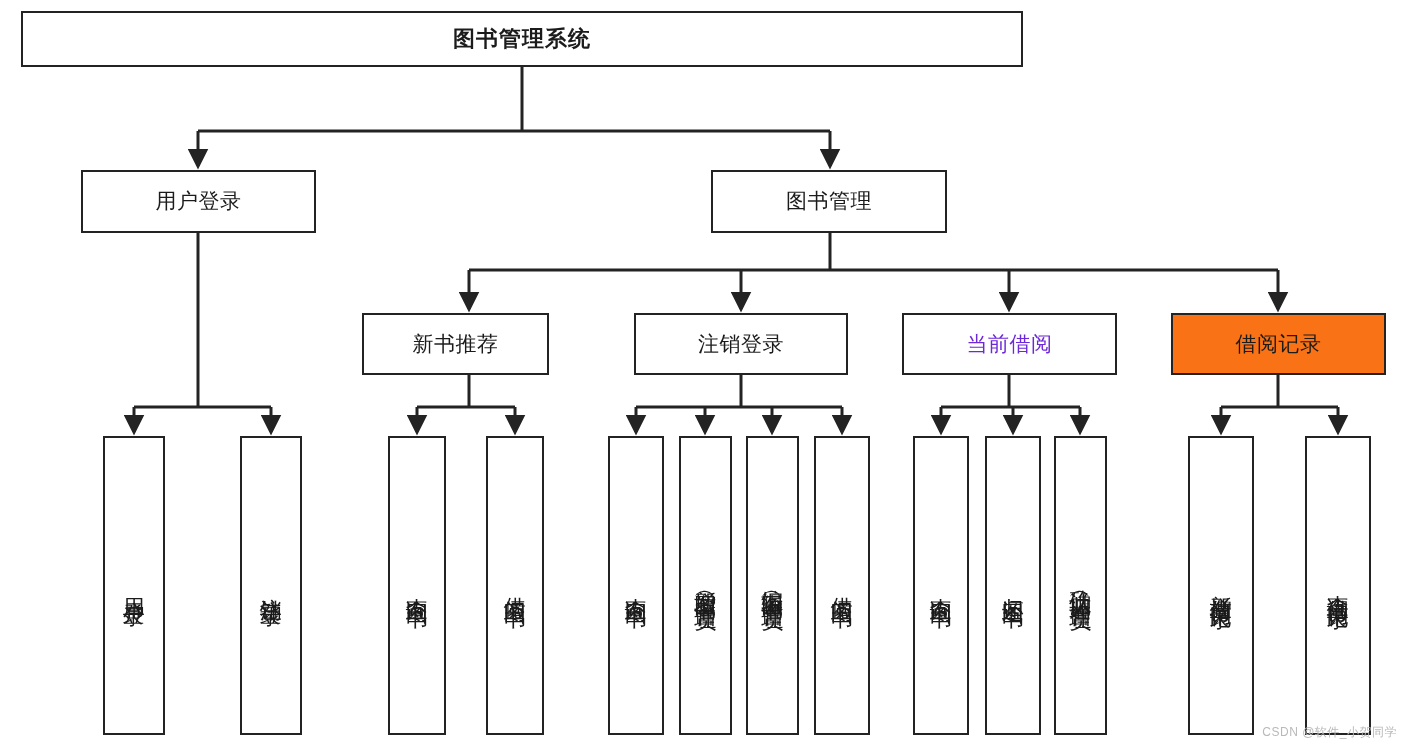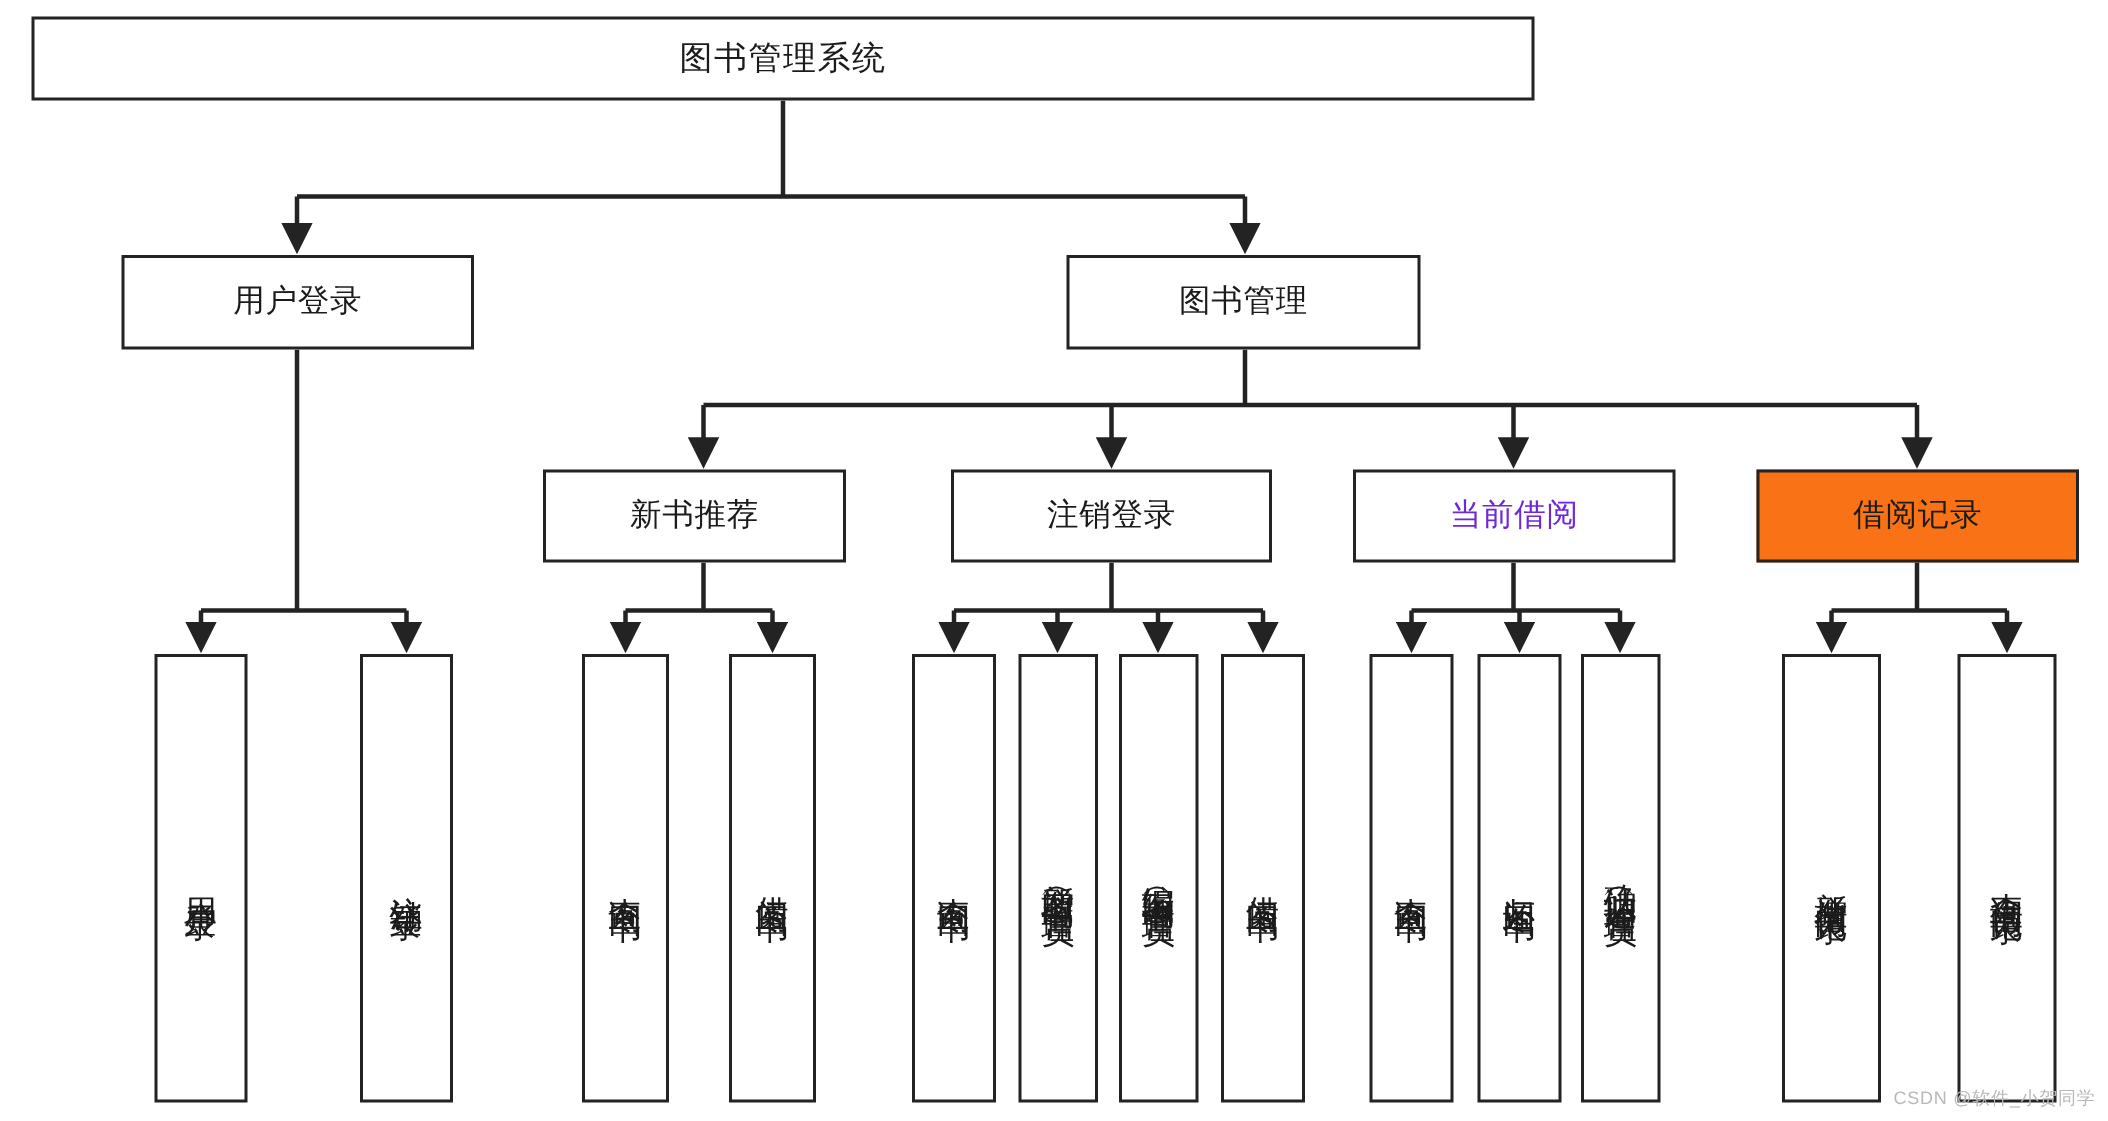--- a/index.html
+++ b/index.html
@@ -122,32 +122,32 @@
       <path d="M 1013 407 L 1013 432" marker-end="url(#arrow)"></path>
       <path d="M 1080 407 L 1080 432" marker-end="url(#arrow)"></path>
 
       <path d="M 1278 375 L 1278 407"></path>
       <path d="M 1221 407 L 1338 407"></path>
       <path d="M 1221 407 L 1221 432" marker-end="url(#arrow)"></path>
       <path d="M 1338 407 L 1338 432" marker-end="url(#arrow)"></path>
     </g>
   </svg>
 
-  <div class="node root horiz" style="left: 21px; top: 11px; width: 1002px; height: 56px; border-color: rgb(35, 35, 35); background: rgb(255, 255, 255); color: rgb(27, 27, 27);">
+  <div class="node root horiz" style="left: 21px; top: 11px; width: 1002px; height: 56px; border-color: rgb(35, 35, 35); background: rgb(255, 255, 255); color: rgb(27, 27, 27); font-weight: bold;">
     <span class="label">图书管理系统</span>
   </div>
 
   <div class="node horiz" style="left: 81px; top: 170px; width: 235px; height: 63px; border-color: rgb(35, 35, 35); background: rgb(255, 255, 255); color: rgb(27, 27, 27);">
     <span class="label">用户登录</span>
   </div>
-  <div class="node horiz" style="left: 711px; top: 170px; width: 236px; height: 63px; border-color: rgb(35, 35, 35); background: rgb(255, 255, 255); color: rgb(27, 27, 27);">
+  <div class="node horiz" style="left: 711px; top: 170px; width: 236px; height: 63px; border-color: rgb(35, 35, 35); background: rgb(255, 255, 255); color: rgb(27, 27, 27); font-family: Liberation Serif, serif;">
     <span class="label">图书管理</span>
   </div>
 
-  <div class="node horiz" style="left: 362px; top: 313px; width: 202px; height: 62px; border-color: rgb(35, 35, 35); background: rgb(255, 255, 255); color: rgb(27, 27, 27);">
+  <div class="node horiz" style="left: 362px; top: 313px; width: 187px; height: 62px; border-color: rgb(35, 35, 35); background: rgb(255, 255, 255); color: rgb(27, 27, 27);">
     <span class="label">新书推荐</span>
   </div>
   <div class="node horiz" style="left: 634px; top: 313px; width: 214px; height: 62px; border-color: rgb(35, 35, 35); background: rgb(255, 255, 255); color: rgb(27, 27, 27);">
     <span class="label">注销登录</span>
   </div>
   <div class="node horiz" style="left: 902px; top: 313px; width: 215px; height: 62px; border-color: rgb(35, 35, 35); background: rgb(255, 255, 255); color: #6d28d9;">
     <span class="label">当前借阅</span>
   </div>
   <div class="node horiz" style="left: 1171px; top: 313px; width: 215px; height: 62px; border-color: rgb(35, 35, 35); background: #f97316; color: rgb(27, 27, 27);">
     <span class="label">借阅记录</span>

